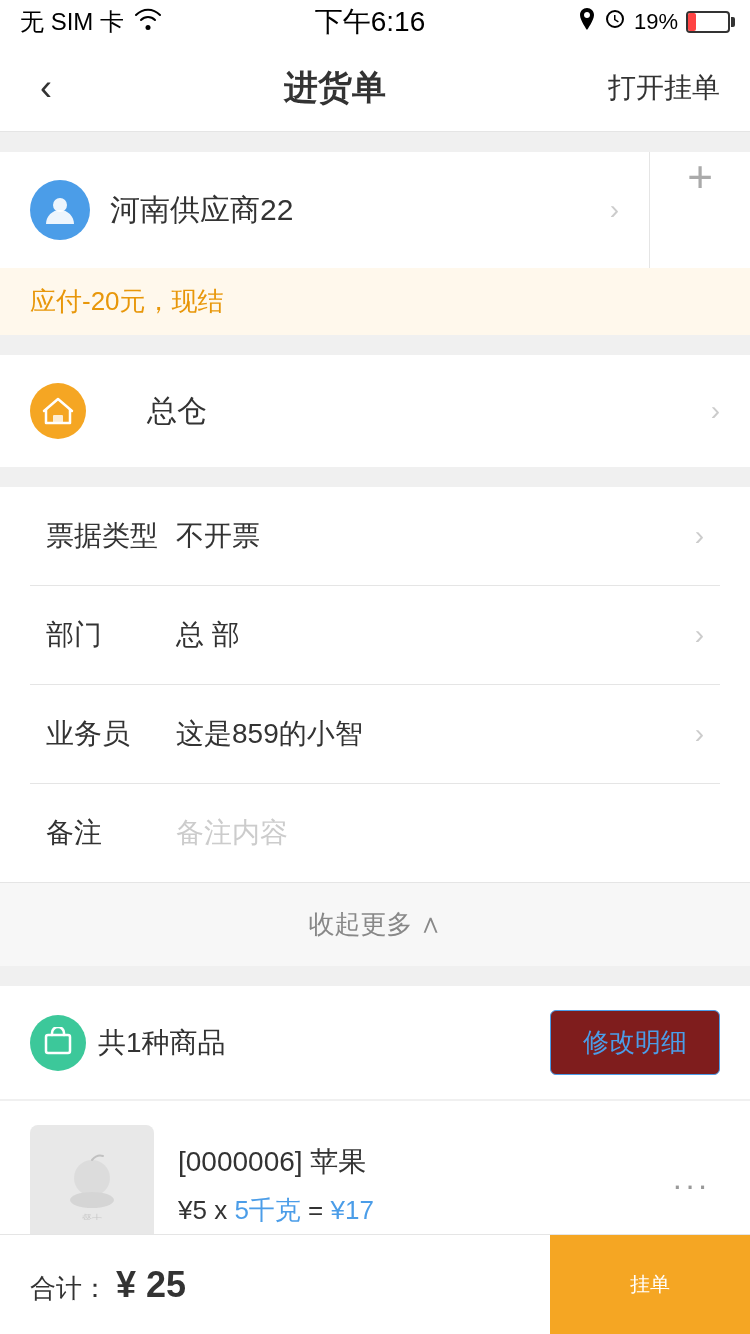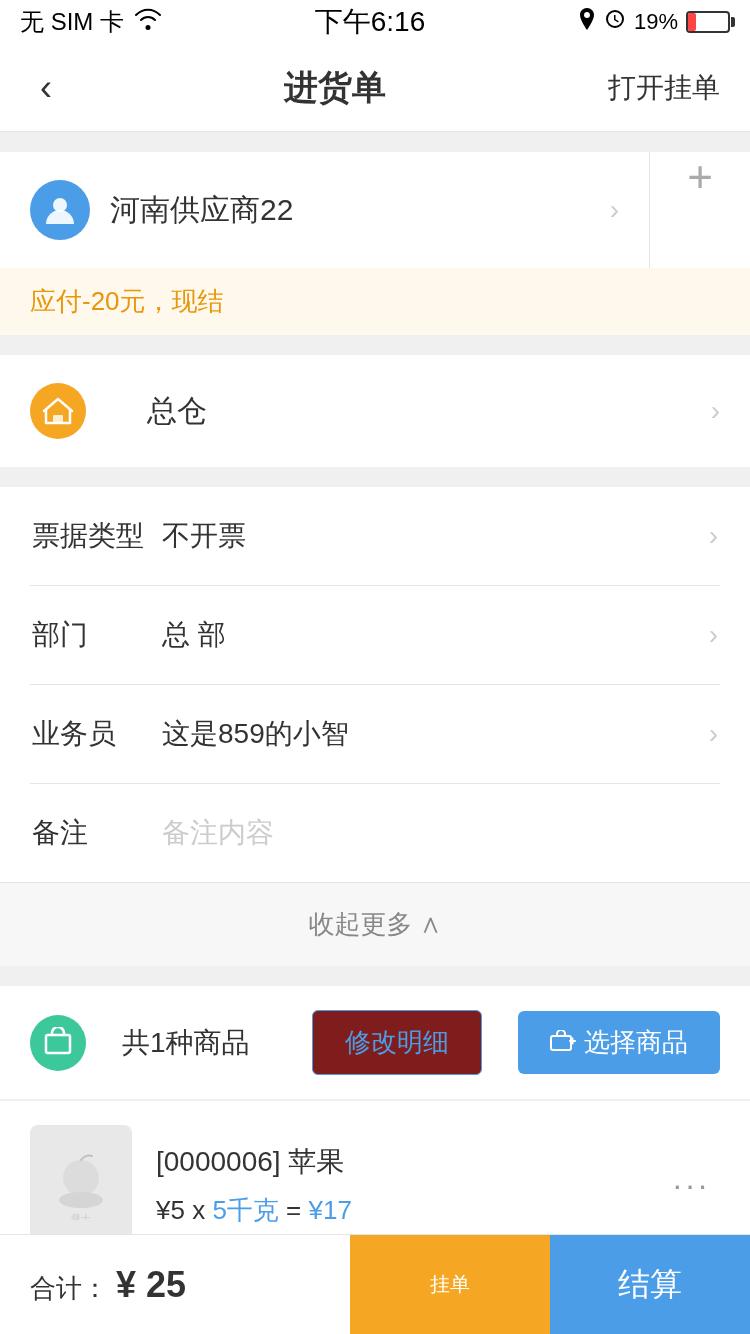--- a/index.html
+++ b/index.html
@@ -147,21 +147,21 @@
     }
     .row-icon svg { width: 32px; height: 32px; }
     .row-label { font-size: 30px; color: #333; flex: 1; }
     .row-chevron { color: #ccc; font-size: 28px; }
 
     
     .form-row {
       background: #fff;
       display: flex;
       align-items: center;
-      padding: 30px 32px;
+      padding: 30px 46px;
       cursor: pointer;
     }
     .form-key {
       font-size: 28px;
       color: #333;
       width: 130px;
       flex-shrink: 0;
     }
     .form-value {
       font-size: 28px;
@@ -187,21 +187,21 @@
       font-size: 26px;
       color: #888;
     }
 
     
     .product-header {
       background: #fff;
       display: flex;
       align-items: center;
       padding: 24px 30px;
-      gap: 36px;
+      gap: 12px;
     }
     .product-count-icon {
       width: 56px; height: 56px; border-radius: 50%;
       background: #3cc89a;
       display: flex; align-items: center; justify-content: center;
       flex-shrink: 0;
     }
     .product-count-icon svg { width: 32px; height: 32px; }
     .product-count-text {
       font-size: 28px;
@@ -233,21 +233,21 @@
     
     .product-item {
       background: #fff;
       display: flex;
       align-items: center;
       padding: 24px 30px;
       margin-top: 2px;
       gap: 24px;
     }
     .product-thumb {
-      width: 102px; height: 120px;
+      width: 124px; height: 120px;
       background: #e8e8e8;
       border-radius: 8px;
       display: flex; align-items: center; justify-content: center;
       flex-shrink: 0;
       overflow: hidden;
     }
     .product-thumb svg { width: 70px; height: 70px; opacity: 0.4; }
     .product-info { flex: 1; }
     .product-name {
       font-size: 28px;
@@ -437,28 +437,20 @@
 
 <div class="product-header card">
   <div class="product-count-icon">
     <svg viewBox="0 0 32 32" fill="none">
       <rect x="4" y="8" width="24" height="18" rx="2" stroke="#fff" stroke-width="2.5" fill="none"></rect>
       <path d="M10 8V6a6 6 0 0112 0v2" stroke="#fff" stroke-width="2.5" fill="none" stroke-linecap="round"></path>
     </svg>
   </div>
   <div class="product-count-text">共1种商品</div>
   <button class="btn-outline">修改明细</button>
-  <button class="btn-blue">
-    <svg width="26" height="26" viewBox="0 0 26 26" fill="none">
-      <rect x="1" y="6" width="20" height="14" rx="2" stroke="#fff" stroke-width="2" fill="none"></rect>
-      <path d="M7 6V4a4 4 0 018 0v2" stroke="#fff" stroke-width="2" fill="none" stroke-linecap="round"></path>
-      <path d="M20 11h5M22.5 8.5v5" stroke="#fff" stroke-width="2" stroke-linecap="round"></path>
-    </svg>
-    <span>选择商品</span>
-  </button>
 </div>
 
 <div class="product-item card">
   <div class="product-thumb">
     <svg viewBox="0 0 70 70" fill="none">
       <circle cx="35" cy="28" r="18" fill="#ccc"></circle>
       <ellipse cx="35" cy="50" rx="22" ry="8" fill="#bbb"></ellipse>
       <path d="M35 10 Q40 4 46 6" stroke="#888" stroke-width="2" fill="none" stroke-linecap="round"></path>
       <text x="35" y="72" text-anchor="middle" font-size="10" fill="#999">督十</text>
     </svg>
@@ -482,14 +474,13 @@
 <div class="spacer-bottom"></div>
 
 <div class="bottom-bar">
   <div class="total-section">
     <div style="display:flex; align-items: baseline; gap: 8px;">
       <span class="total-label">合计：</span>
       <span class="total-amount">¥ 25</span>
     </div>
   </div>
   <button class="btn-hang">挂单</button>
-  <button class="btn-checkout">结算</button>
 </div>
 
 </body></html>

